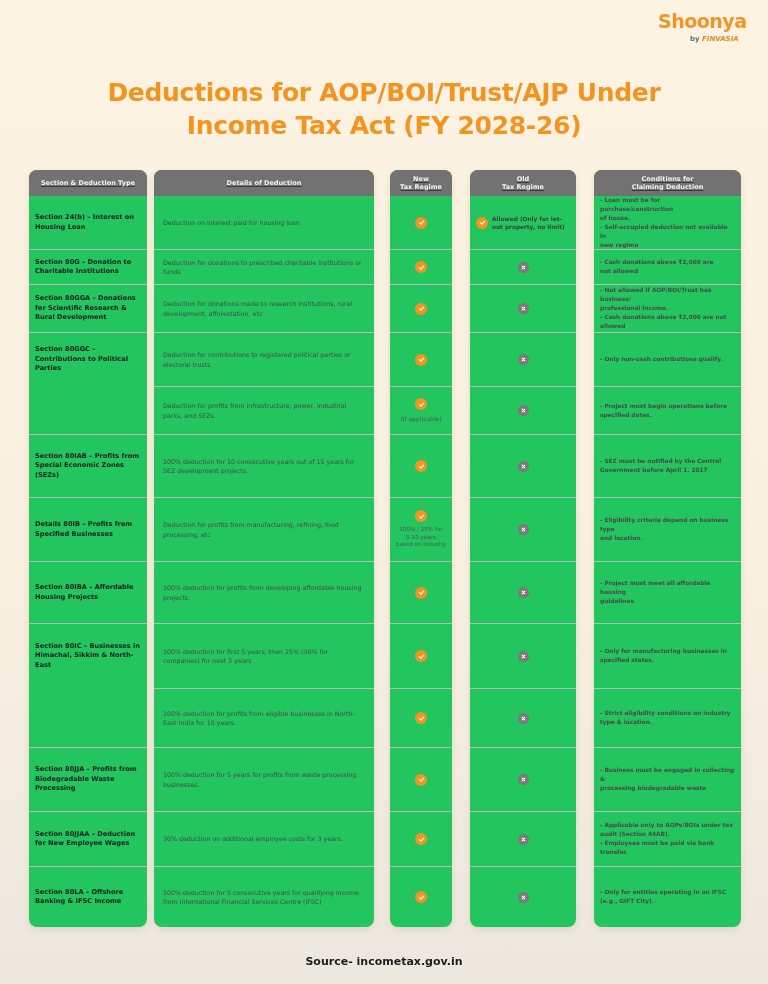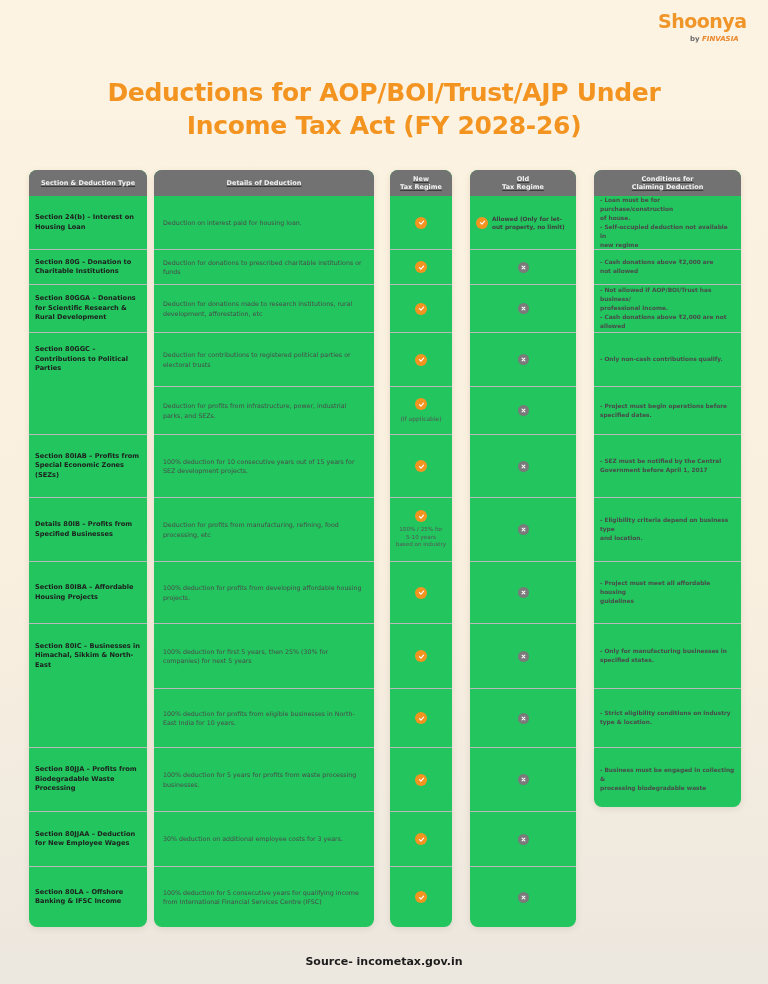--- a/index.html
+++ b/index.html
@@ -355,21 +355,21 @@
         </span>
       </div>
       <div class="cell" style="top: 696px; height: 61px;">
         <span class="xic">
           <svg viewBox="0 0 10 10">
             <path d="M3 3 L7 7 M7 3 L3 7" fill="none" stroke="#fff" stroke-width="1.6" stroke-linecap="round"></path>
           </svg>
         </span>
       </div>
     </div>
-    <div class="col c5" style="left: 594px; width: 147px; height: 637px;">
+    <div class="col c5" style="left: 594px; width: 147px; height: 757px;">
       <div class="col-head">Conditions for
 Claiming Deduction</div>
       <div class="cell first" style="top: 26px; height: 53px;"><div>- Loan must be for purchase/construction
   of house.
 - Self-occupied deduction not available in
   new regime</div></div>
       <div class="cell" style="top: 79px; height: 35px;"><div>- Cash donations above ₹2,000 are
   not allowed</div></div>
       <div class="cell" style="top: 114px; height: 48px;"><div>- Not allowed if AOP/BOI/Trust has business/
   professional income.

